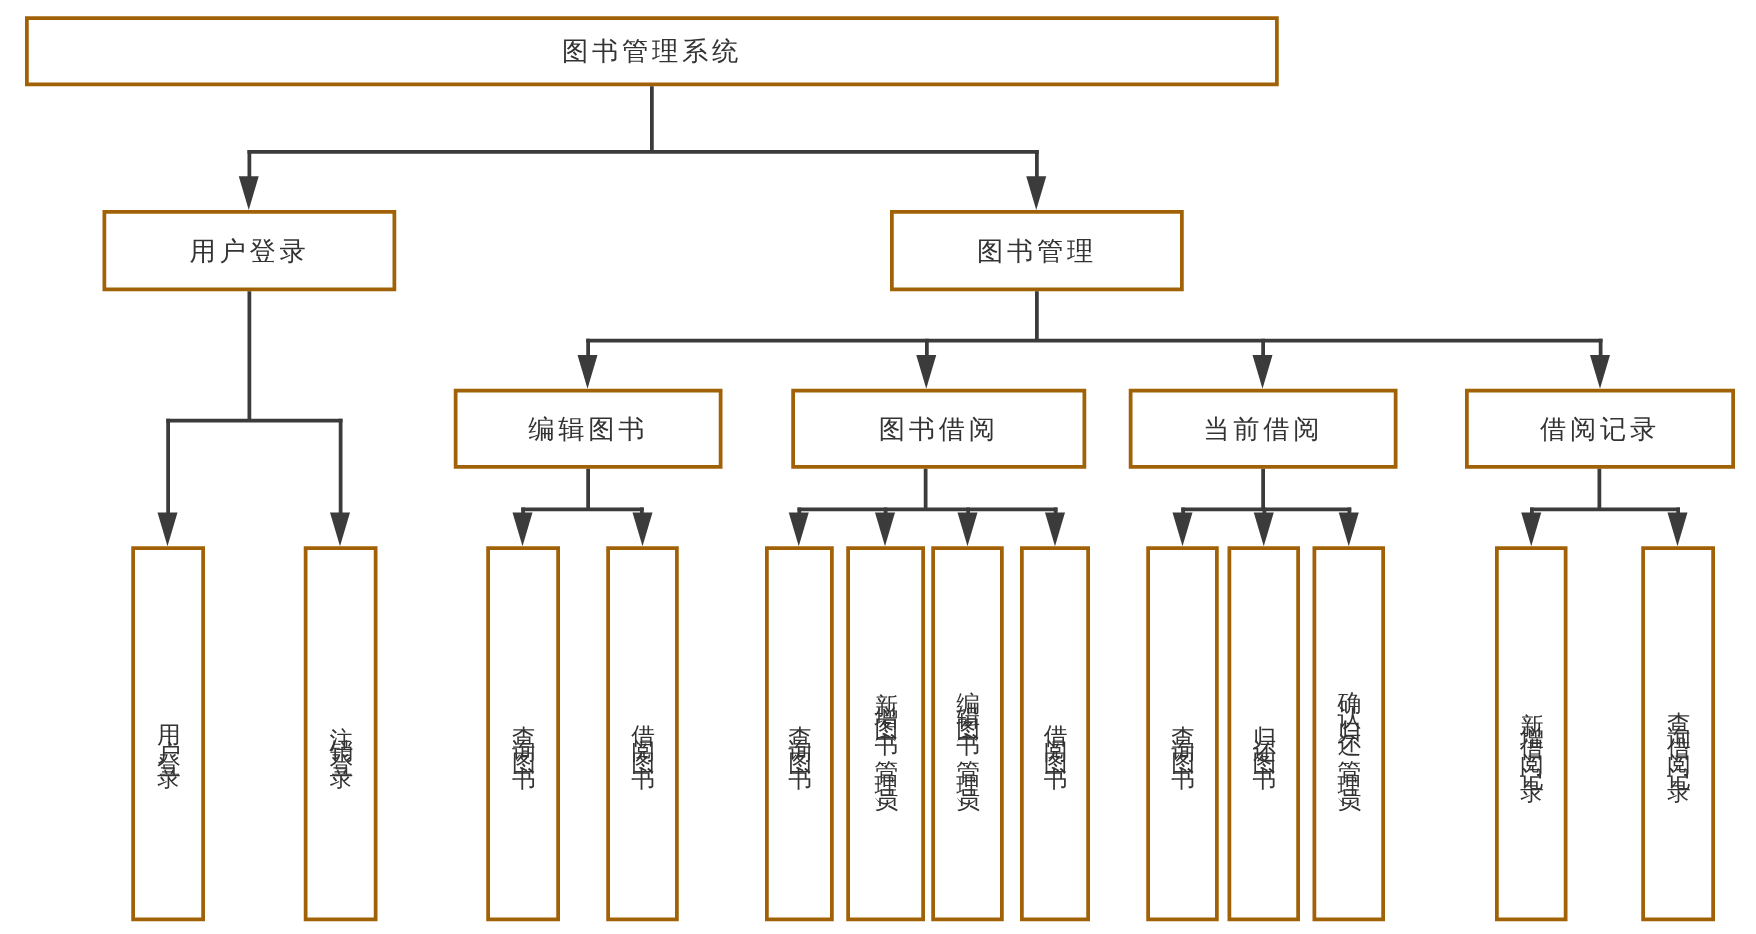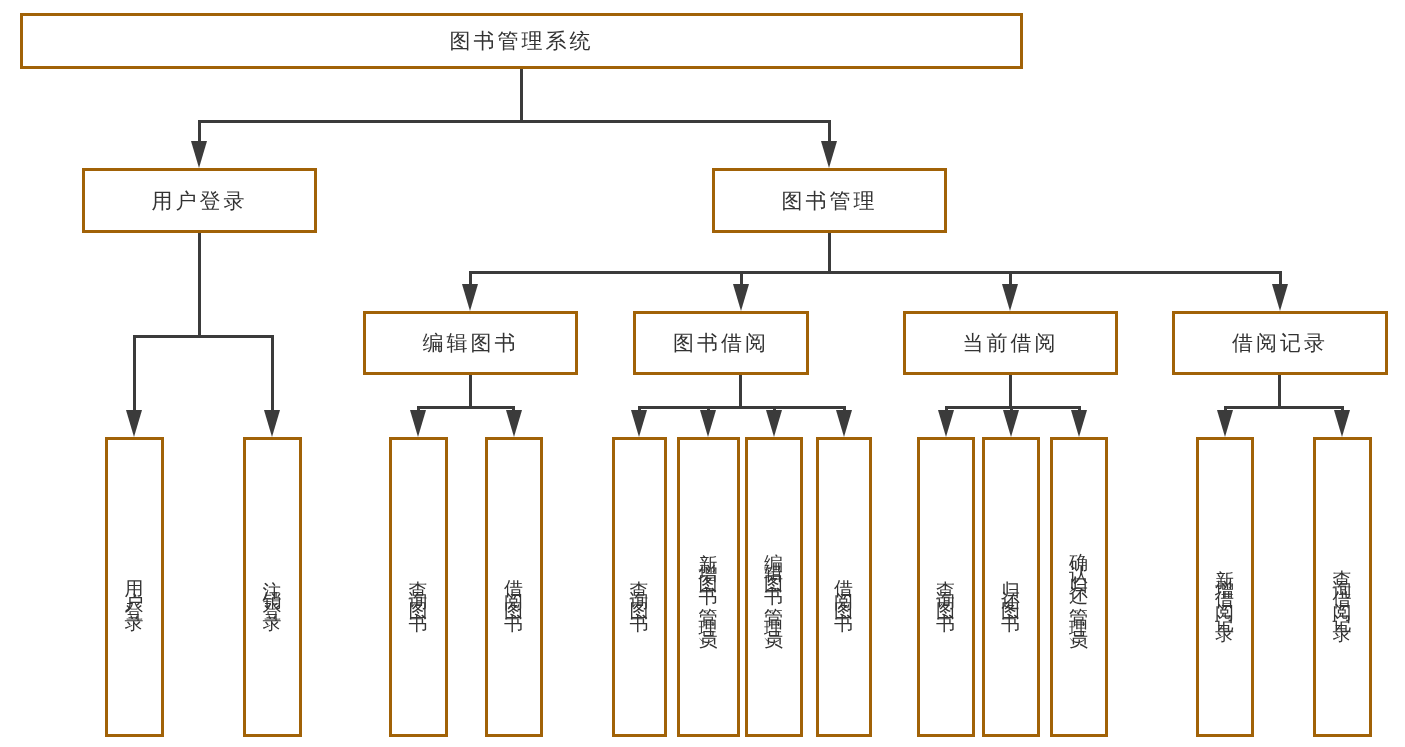--- a/index.html
+++ b/index.html
@@ -68,21 +68,21 @@
   <div class="vline" style="left:740px;top:271px;height:15px;"></div>
   <div class="ahead" style="left:733px;top:284px;"></div>
   <div class="vline" style="left:1009px;top:271px;height:15px;"></div>
   <div class="ahead" style="left:1002px;top:284px;"></div>
   <div class="vline" style="left:1279px;top:271px;height:15px;"></div>
   <div class="ahead" style="left:1272px;top:284px;"></div>
 
   <div class="box" style="left:363px;top:311px;width:215px;height:64px;">
     <span class="hl">编辑图书</span>
   </div>
-  <div class="box" style="left:633px;top:311px;width:176px;height:64px;">
+  <div class="box" style="left:633px;top:311px;width:236px;height:64px;">
     <span class="hl">图书借阅</span>
   </div>
   <div class="box" style="left:903px;top:311px;width:215px;height:64px;">
     <span class="hl">当前借阅</span>
   </div>
   <div class="box" style="left:1172px;top:311px;width:216px;height:64px;">
     <span class="hl">借阅记录</span>
   </div>
 
   <div class="vline" style="left:469px;top:375px;height:32px;"></div>

